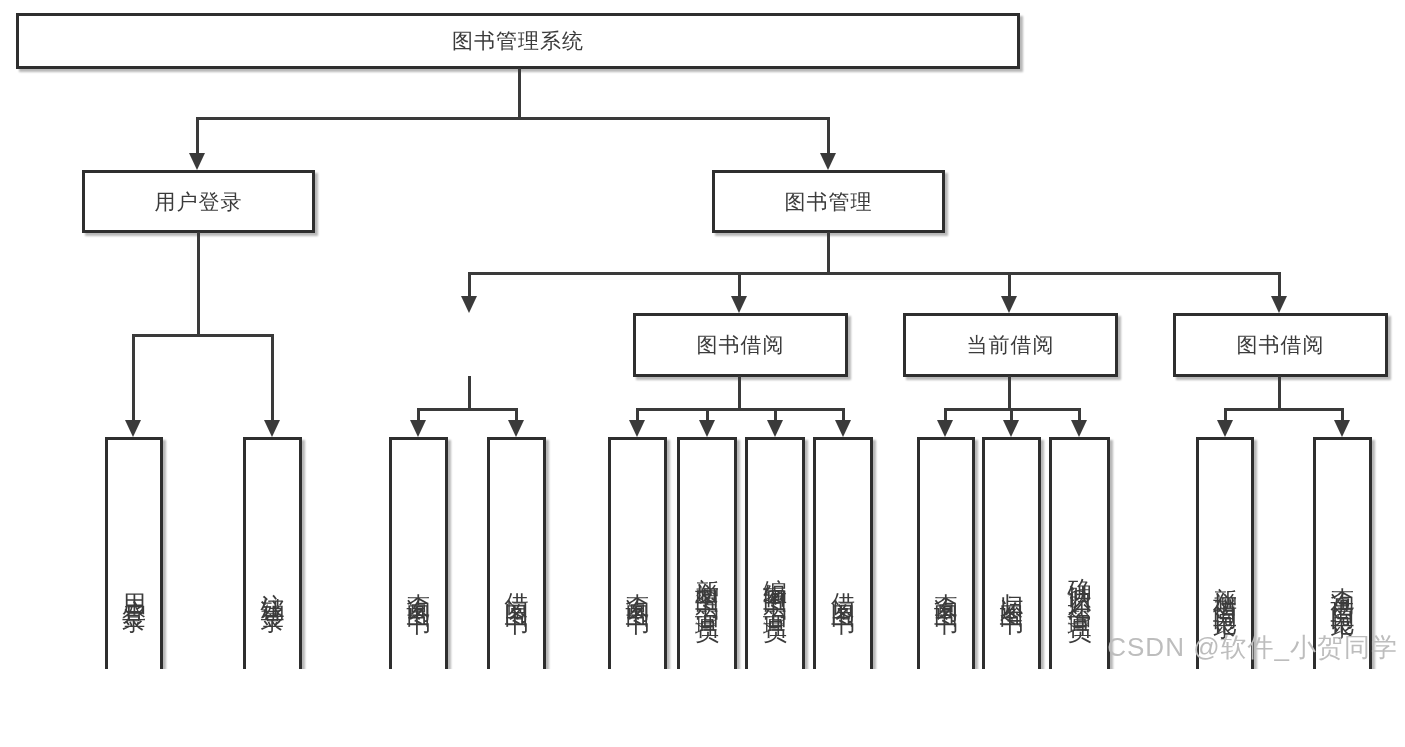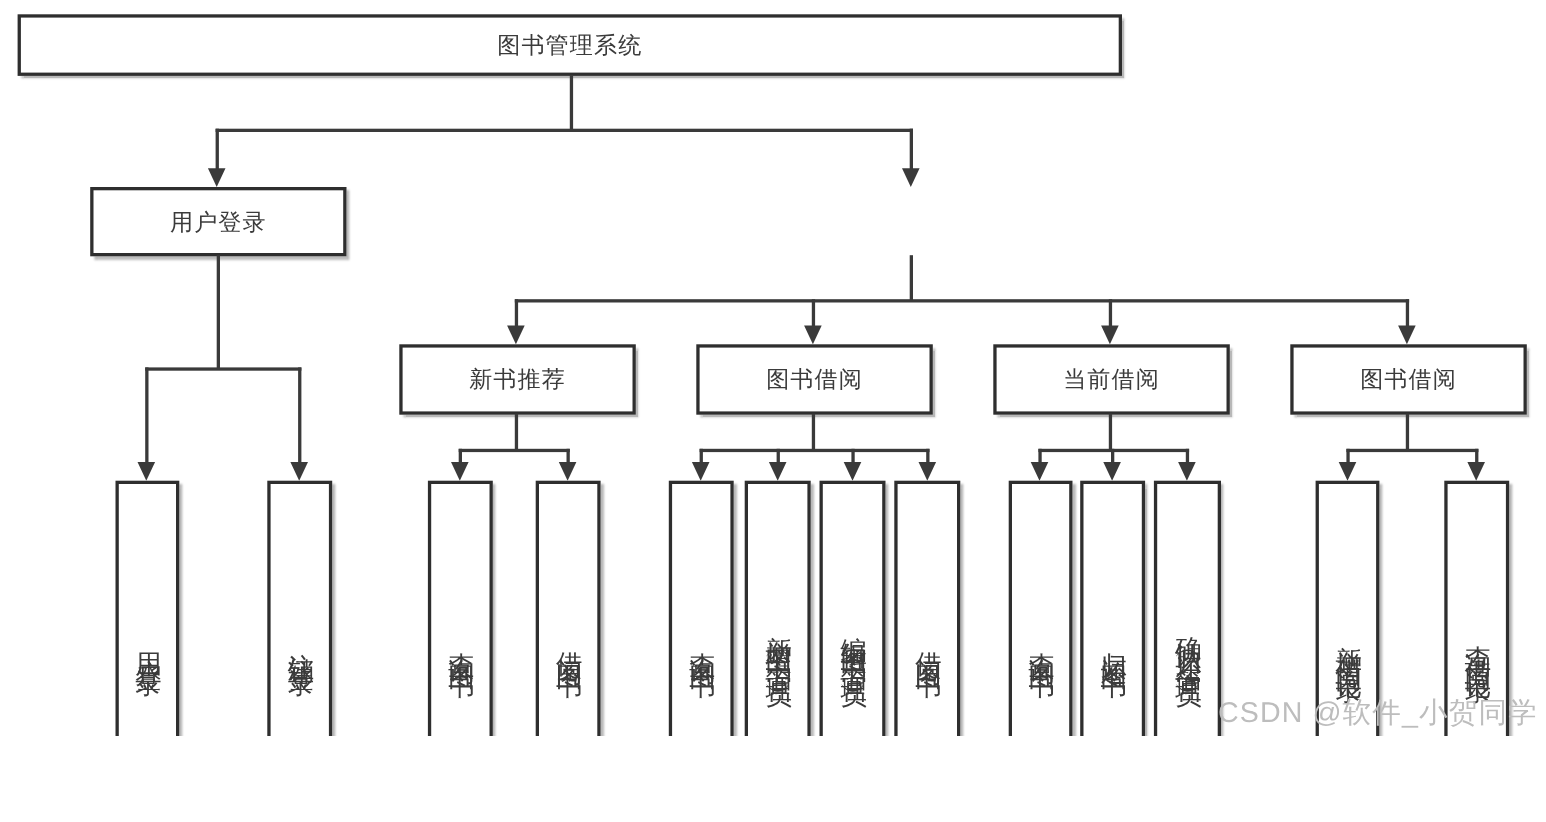--- a/index.html
+++ b/index.html
@@ -43,42 +43,42 @@
   <div class="vline" style="left:518px;top:68px;height:51px"></div>
   <div class="hline" style="left:196px;top:117px;width:634px"></div>
   <div class="vline" style="left:196px;top:117px;height:37px"></div>
   <div class="vline" style="left:827px;top:117px;height:37px"></div>
   <div class="arrow" style="left:189px;top:153px"></div>
   <div class="arrow" style="left:820px;top:153px"></div>
 
   <div class="box" style="left:82px;top:170px;width:233px;height:63px">
     <span class="lbl">用户登录</span>
   </div>
+  <div class="box" style="left:712px;top:170px;width:233px;height:63px">
+    <span class="lbl">图书管理</span>
+  </div>
 
   <div class="vline" style="left:197px;top:232px;height:104px"></div>
   <div class="hline" style="left:132px;top:334px;width:142px"></div>
   <div class="vline" style="left:132px;top:334px;height:88px"></div>
   <div class="vline" style="left:271px;top:334px;height:88px"></div>
   <div class="arrow" style="left:125px;top:420px"></div>
   <div class="arrow" style="left:264px;top:420px"></div>
 
   <div class="vline" style="left:827px;top:232px;height:42px"></div>
   <div class="hline" style="left:468px;top:272px;width:813px"></div>
   <div class="vline" style="left:468px;top:272px;height:26px"></div>
   <div class="vline" style="left:738px;top:272px;height:26px"></div>
   <div class="vline" style="left:1008px;top:272px;height:26px"></div>
   <div class="vline" style="left:1278px;top:272px;height:26px"></div>
   <div class="arrow" style="left:461px;top:296px"></div>
   <div class="arrow" style="left:731px;top:296px"></div>
   <div class="arrow" style="left:1001px;top:296px"></div>
   <div class="arrow" style="left:1271px;top:296px"></div>
 
-  <div class="box" style="left:363px;top:313px;width:215px;height:64px">
-    <span class="lbl">新书推荐</span>
-  </div>
   <div class="box" style="left:903px;top:313px;width:215px;height:64px">
     <span class="lbl">当前借阅</span>
   </div>
   <div class="box" style="left:633px;top:313px;width:215px;height:64px">
     <span class="lbl">图书借阅</span>
   </div>
   <div class="box" style="left:1173px;top:313px;width:215px;height:64px">
     <span class="lbl">图书借阅</span>
   </div>
 

